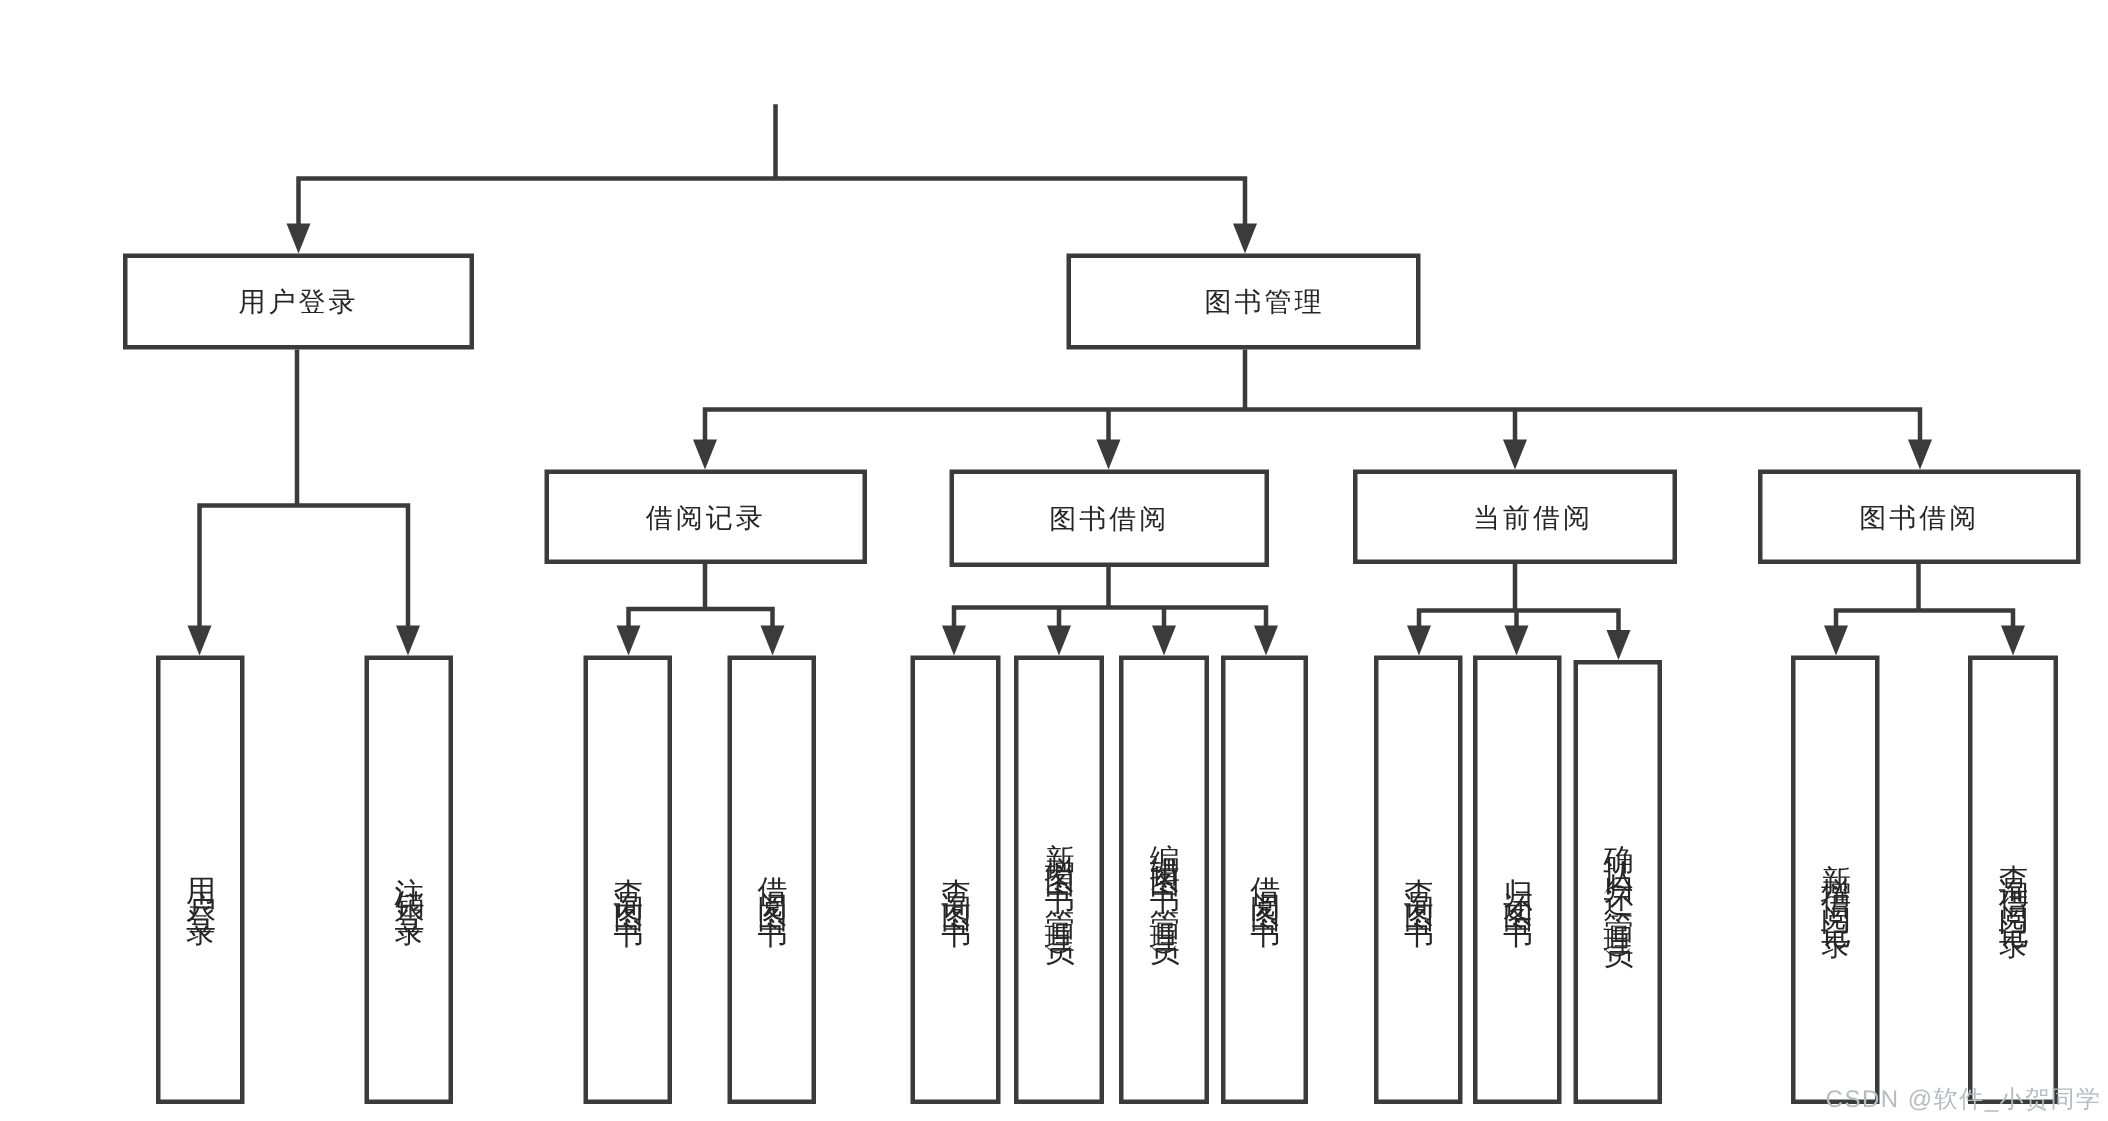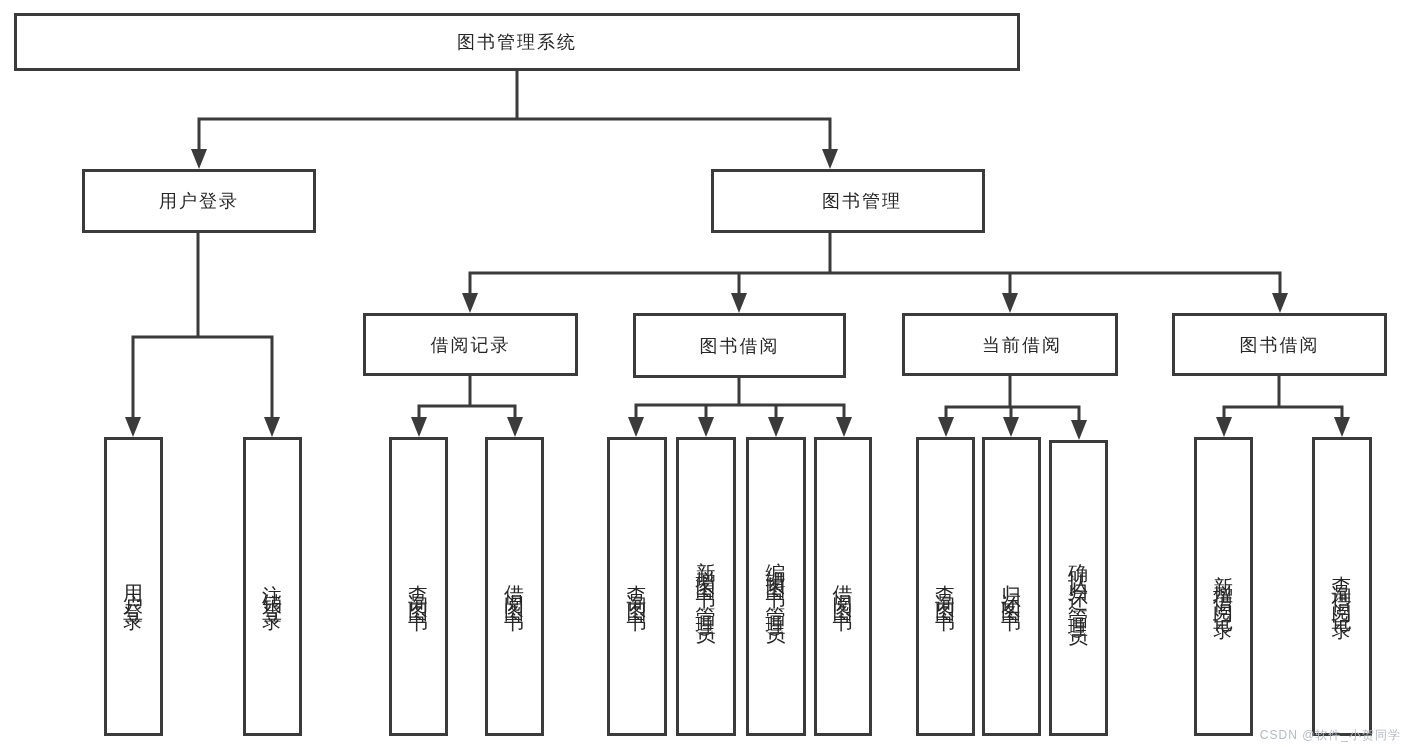--- a/index.html
+++ b/index.html
@@ -38,21 +38,21 @@
     writing-mode: vertical-rl;
     text-orientation: mixed;
     font-size: 20px;
     letter-spacing: 9px;
     line-height: 1;
   }
   .watermark {
     position: absolute;
     right: 4px;
     bottom: 3px;
-    font-size: 12px;
+    font-size: 16px;
     letter-spacing: 1px;
     color: var(--c-watermark, #b7bac0);
     z-index: 5;
   }
 </style>
 </head>
 <body>
 
 <div class="stage">
 
@@ -85,28 +85,25 @@
     <path d="M1010 376 V407 M946 407 H1079 M946 407 V419 M1011 407 V419 M1079 407 V421"></path>
     <polygon points="938,417 954,417 946,437"></polygon>
     <polygon points="1003,417 1019,417 1011,437"></polygon>
     <polygon points="1071,420 1087,420 1079,440"></polygon>
 
     <path d="M1279 376 V407 M1224 407 H1342 M1224 407 V419 M1342 407 V419"></path>
     <polygon points="1216,417 1232,417 1224,437"></polygon>
     <polygon points="1334,417 1350,417 1342,437"></polygon>
   </svg>
 
-  <div class="node hbox" style="left:14px; top:13px; width:1006px; height:58px;">
-    <span class="label">图书管理系统</span>
-  </div>
 
   <div class="node hbox" style="left:82px; top:169px; width:234px; height:64px;">
     <span class="label">用户登录</span>
   </div>
-  <div class="node hbox" style="left:711px; top:169px; width:274px; height:64px;padding-left:28px;">
+  <div class="node hbox" style="left:711px; top:169px; width:236px; height:64px;padding-left:28px;">
     <span class="label">图书管理</span>
   </div>
 
   <div class="node hbox" style="left:363px; top:313px; width:215px; height:63px;">
     <span class="label">借阅记录</span>
   </div>
   <div class="node hbox" style="left:633px; top:313px; width:213px; height:65px;">
     <span class="label">图书借阅</span>
   </div>
   <div class="node hbox" style="left:902px; top:313px; width:216px; height:63px;padding-left:24px;">

